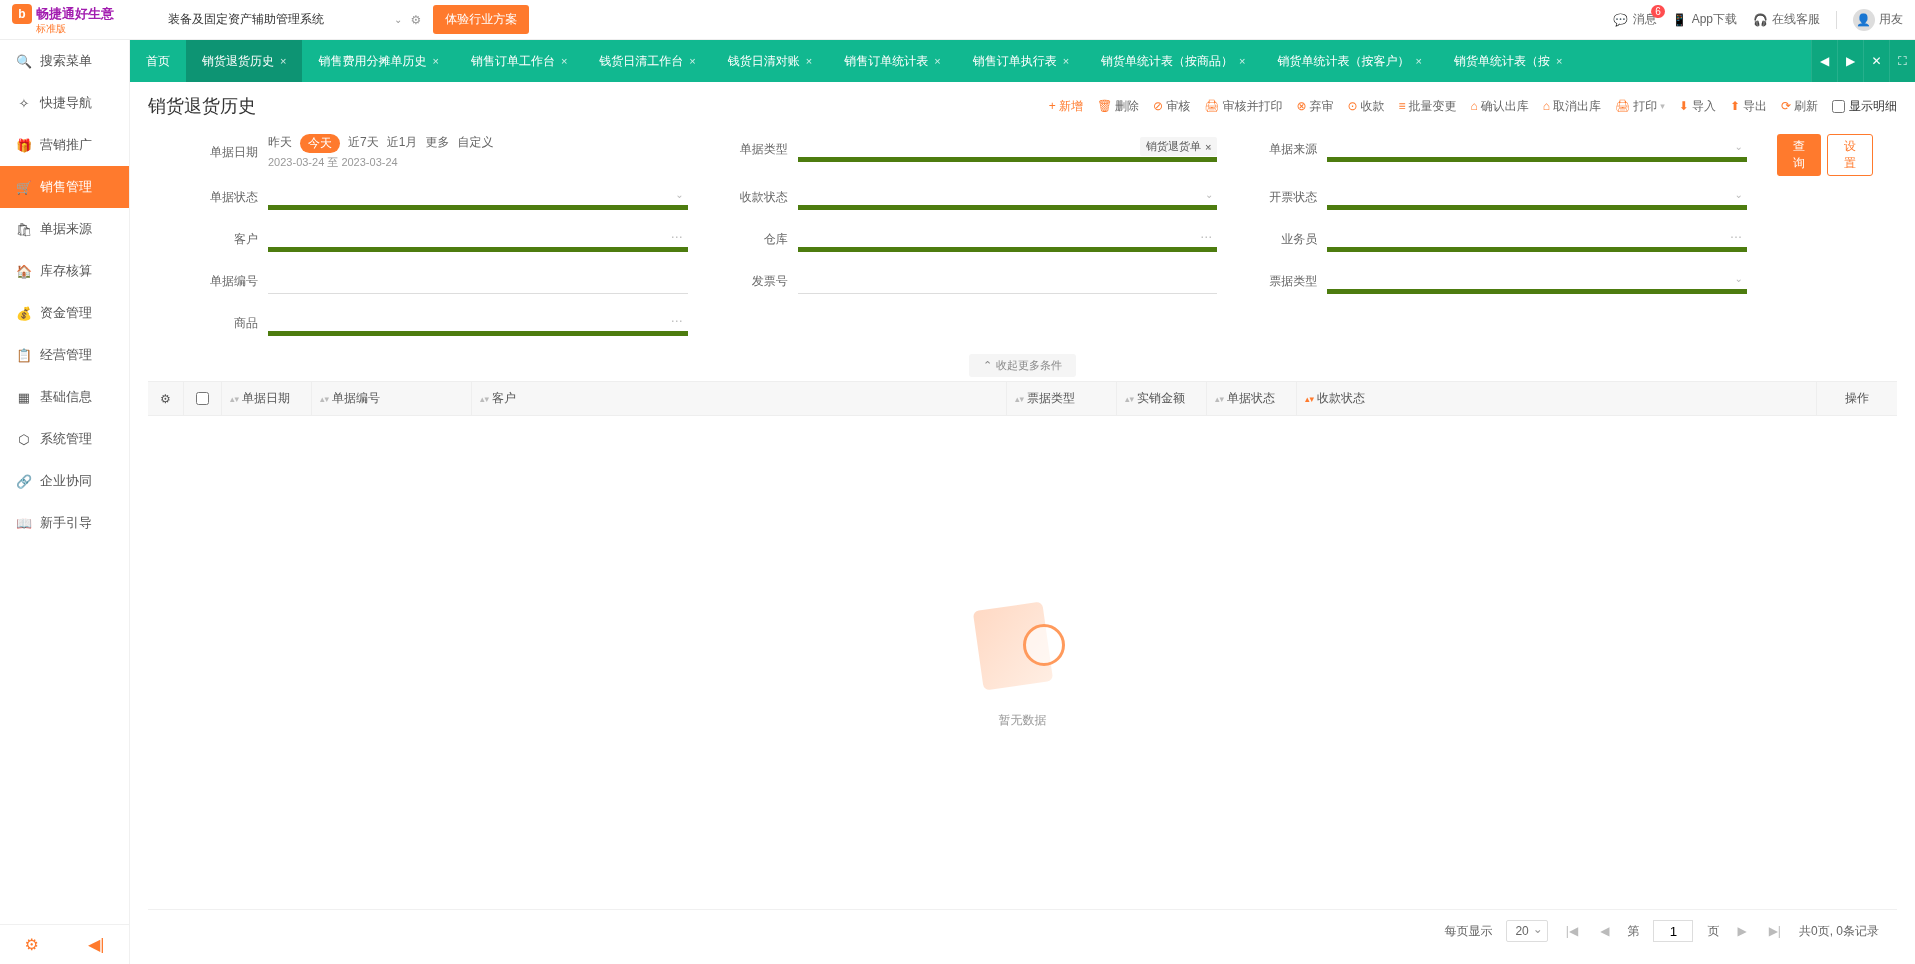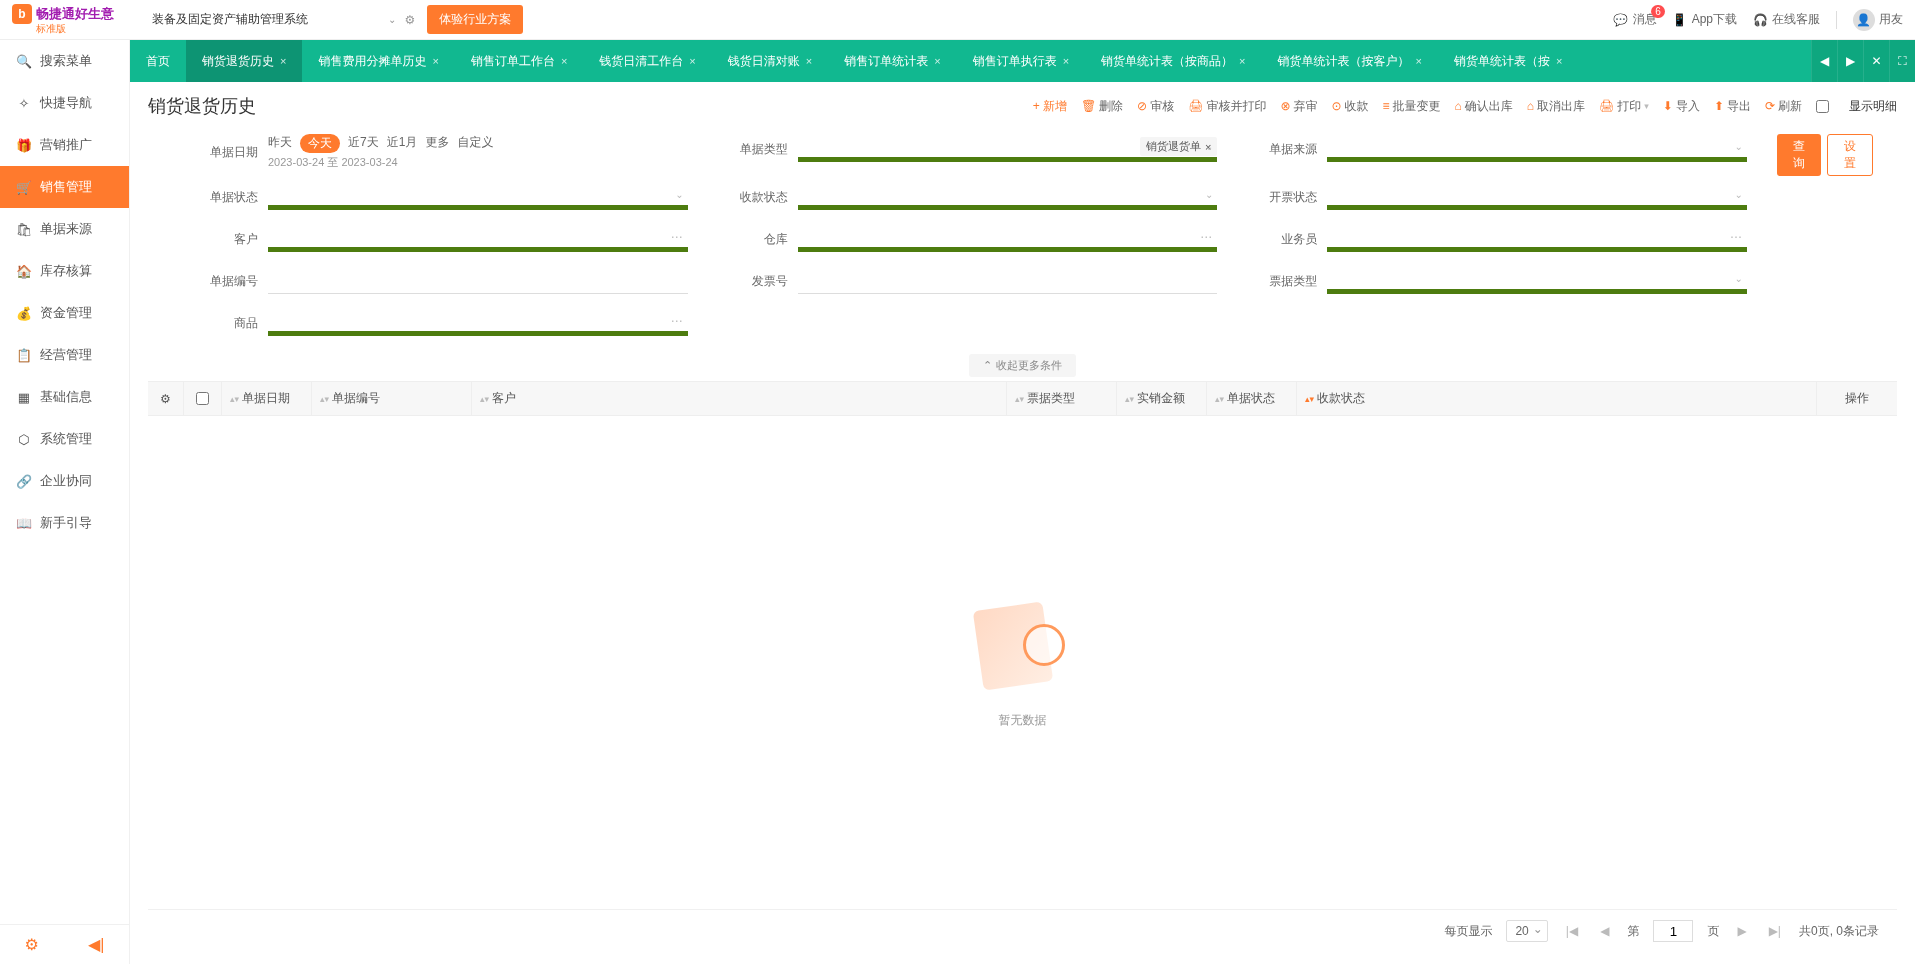--- a/index.html
+++ b/index.html
@@ -5,21 +5,21 @@
 * { margin: 0; padding: 0; box-sizing: border-box; }
 body { font-family: "Microsoft YaHei", Arial, sans-serif; font-size: 12px; color: #333; background: #fff; overflow: hidden; }
 .app { display: flex; flex-direction: column; height: 964px; width: 1915px; }
 
 
 .header { display: flex; align-items: center; height: 40px; border-bottom: 1px solid #eee; padding: 0 12px; }
 .logo-block { display: flex; align-items: center; width: 120px; }
 .logo-icon { width: 20px; height: 20px; background: #ff7a2d; border-radius: 4px; display: flex; align-items: center; justify-content: center; color: #fff; font-weight: bold; margin-right: 4px; }
 .logo-text { color: #a21caf; font-size: 13px; font-weight: bold; }
 .logo-sub { color: #ff7a2d; font-size: 10px; margin-left: 24px; margin-top: -2px; }
-.system-select { margin-left: 20px; font-size: 12px; color: #333; display: flex; align-items: center; gap: 20px; }
+.system-select { margin-left: 36px; font-size: 12px; color: #333; display: flex; align-items: center; gap: 10px; }
 .chev-down { font-size: 10px; color: #999; margin-left: 60px; }
 .gear-btn { color: #999; margin-left: 8px; cursor: pointer; }
 .try-btn { background: #ff7a2d; color: #fff; border: none; padding: 6px 12px; border-radius: 3px; margin-left: 12px; cursor: pointer; font-size: 12px; }
 .header-right { margin-left: auto; display: flex; align-items: center; gap: 16px; color: #666; }
 .hr-item { display: flex; align-items: center; gap: 4px; cursor: pointer; position: relative; }
 .badge { position: absolute; top: -6px; right: -8px; background: #ff4d4f; color: #fff; border-radius: 8px; padding: 0 4px; font-size: 10px; line-height: 13px; }
 .avatar { width: 22px; height: 22px; border-radius: 50%; background: #ddd; display: flex; align-items: center; justify-content: center; color: #fff; }
 .divider-v { width: 1px; height: 18px; background: #ddd; }
 
 
@@ -48,21 +48,21 @@
 
 .content { flex: 1; background: #fff; margin: 0; padding: 12px 18px; display: flex; flex-direction: column; overflow: hidden; }
 .page-head { display: flex; align-items: center; margin-bottom: 8px; }
 .page-title { font-size: 18px; color: #333; }
 .toolbar { margin-left: auto; display: flex; align-items: center; gap: 14px; font-size: 12px; }
 .tb-btn { display: flex; align-items: center; gap: 3px; cursor: pointer; color: #666; }
 .tb-ic { font-size: 12px; }
 .tb-add .tb-ic, .tb-add { color: #ff7a2d; }
 .tb-del .tb-ic { color: #ff7a2d; }
 .tb-orange .tb-ic { color: #ff7a2d; }
-.chk { display: flex; align-items: center; gap: 20px; }
+.chk { display: flex; align-items: center; gap: 4px; }
 .chk input { width: 13px; height: 13px; }
 
 
 .filters { display: grid; grid-template-columns: 1fr 1fr 1fr 80px; gap: 12px 30px; padding: 8px 40px 8px 40px; align-items: start; }
 .filter-row { display: flex; align-items: center; min-height: 30px; }
 .filter-label { width: 80px; text-align: right; color: #666; font-size: 12px; padding-right: 10px; }
 .filter-input { flex: 1; border: none; border-bottom: 1px solid #ddd; height: 26px; background: transparent; outline: none; position: relative; }
 .filter-field { flex: 1; border-bottom: 5px solid #4d7c0f; height: 26px; display: flex; align-items: center; position: relative; justify-content: flex-end; }
 .filter-field .chev { position: absolute; right: 4px; color: #bbb; font-size: 10px; }
 .filter-field .dots { position: absolute; right: 4px; color: #bbb; letter-spacing: 1px; }

